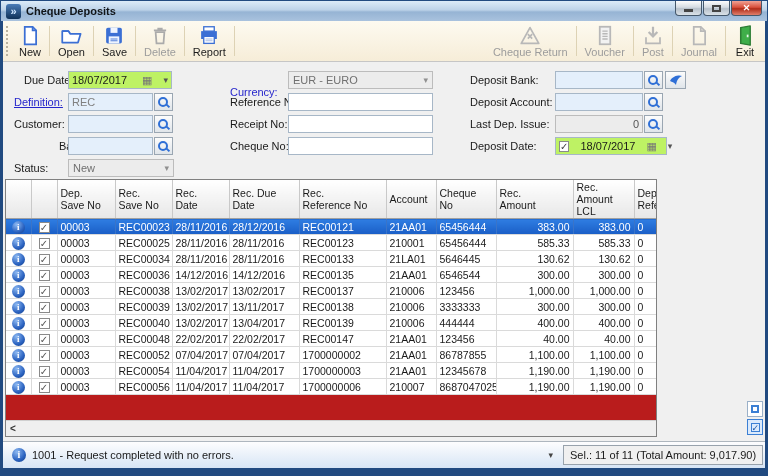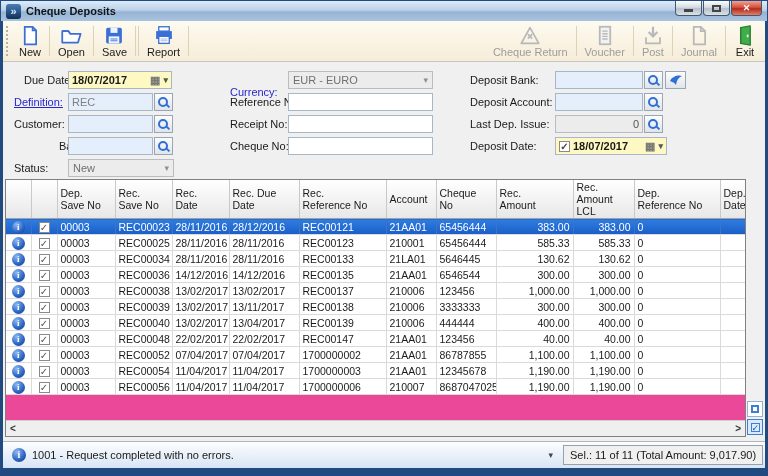--- a/index.html
+++ b/index.html
@@ -45,30 +45,30 @@
   .btn-sq{position:absolute;width:19px;height:18px;border:1px solid #9aa6b2;
     background:linear-gradient(#fcfcfc,#e0e5ea);display:flex;align-items:center;justify-content:center;}
   .mag{position:relative;width:13px;height:13px;display:inline-block;}
   .mag::before{content:"";position:absolute;left:1px;top:1px;width:6px;height:6px;
     border:2px solid #2f6fd6;border-radius:50%;}
   .mag::after{content:"";position:absolute;left:9px;top:9px;width:4px;height:2px;
     background:#2f6fd6;transform:rotate(45deg);}
   .selectbox{position:absolute;height:18px;border:1px solid #bcbcbc;background:#ececec;color:#707070;
     display:flex;align-items:center;padding:0 4px;}
   .selectbox .dd{margin-left:auto;color:#909090;font-size:9px;}
-  .datefield{position:absolute;height:18px;border:1px solid #a7b7c7;background:#fef9c3;
-    display:flex;align-items:center;padding:0 3px;gap:3px;font-weight:bold;}
+  .datefield{position:absolute;height:18px;border:1px solid #a7b7c7;background:#bef264;
+    display:flex;align-items:center;padding:0 3px;gap:11px;}
   .datefield .dval{flex:1;}
   .cal{color:#777;font-size:11px;line-height:11px;}
   .dd-arrow{color:#555;font-size:9px;}
   .chkbox{display:inline-block;width:11px;height:11px;border:1px solid #8a8a8a;background:#fff;
     color:#444;font-size:10px;line-height:10px;text-align:center;}
   
-  .grid{position:absolute;left:2px;top:117px;width:741px;height:258px;border:1px solid #808080;
-    background:#ec4899;overflow:hidden;}
+  .grid{position:absolute;left:2px;top:117px;width:652px;height:258px;border:1px solid #808080;
+    background:#b91c1c;overflow:hidden;}
   table.grid-table{border-collapse:collapse;table-layout:fixed;width:739px;font-size:10.5px;background:#fff;}
   .grid-table th{height:27px;background:linear-gradient(#ffffff,#e7e7e7);
     border-right:1px solid #c9c9c9;border-bottom:1px solid #a0a0a0;
     font-weight:400;text-align:left;padding:1px 3px;vertical-align:middle;line-height:1.15;overflow:hidden;}
   .grid-table td{height:16px;border-right:1px solid #dadada;border-bottom:1px solid #dadada;
     padding:0 3px;white-space:nowrap;overflow:hidden;background:#fff;}
   .grid-table td.num{text-align:right;}
   .grid-table td.c-info,.grid-table td.c-chk{text-align:center;padding:0;}
   .grid-table tr.selected td{background:linear-gradient(#2f7de2,#1a5ec6);color:#fff;border-right-color:#3a74c8;}
   .ico-info{display:inline-block;width:13px;height:13px;border-radius:50%;
@@ -145,20 +145,27 @@
       <svg class="tb-ico" viewBox="0 0 24 24">
           <rect x="3" y="3" width="18" height="18" rx="2" fill="#3b6fd4"></rect>
           <rect x="8" y="3" width="8" height="6" fill="#eef4ff"></rect>
           <rect x="6" y="13" width="12" height="8" fill="#eef4ff"></rect>
           <path d="M8 16h8M8 18h8" stroke="#3b6fd4" stroke-width="1"></path>
         </svg>
       <span>Save</span>
     </div>
     <div class="tb-sep"></div>
 
+    <div class="tb-btn disabled">
+      <svg class="tb-ico" viewBox="0 0 24 24">
+          <path d="M7 8h10l-1 13H8z" fill="none" stroke="#ababab" stroke-width="2"></path>
+          <path d="M5 6h14M10 6V4h4v2" fill="none" stroke="#ababab" stroke-width="2"></path>
+        </svg>
+      <span>Delete</span>
+    </div>
     <div class="tb-sep"></div>
 
     <div class="tb-btn">
       <svg class="tb-ico" viewBox="0 0 24 24">
           <rect x="6" y="2" width="12" height="5" fill="#fff" stroke="#3b6fd4" stroke-width="1.5"></rect>
           <rect x="3" y="7" width="18" height="9" fill="#3b6fd4"></rect>
           <rect x="6" y="13" width="12" height="8" fill="#fff" stroke="#3b6fd4" stroke-width="1.5"></rect>
           <path d="M8 16h8M8 18h8" stroke="#9ab4e4" stroke-width="1"></path>
         </svg>
       <span>Report</span>

